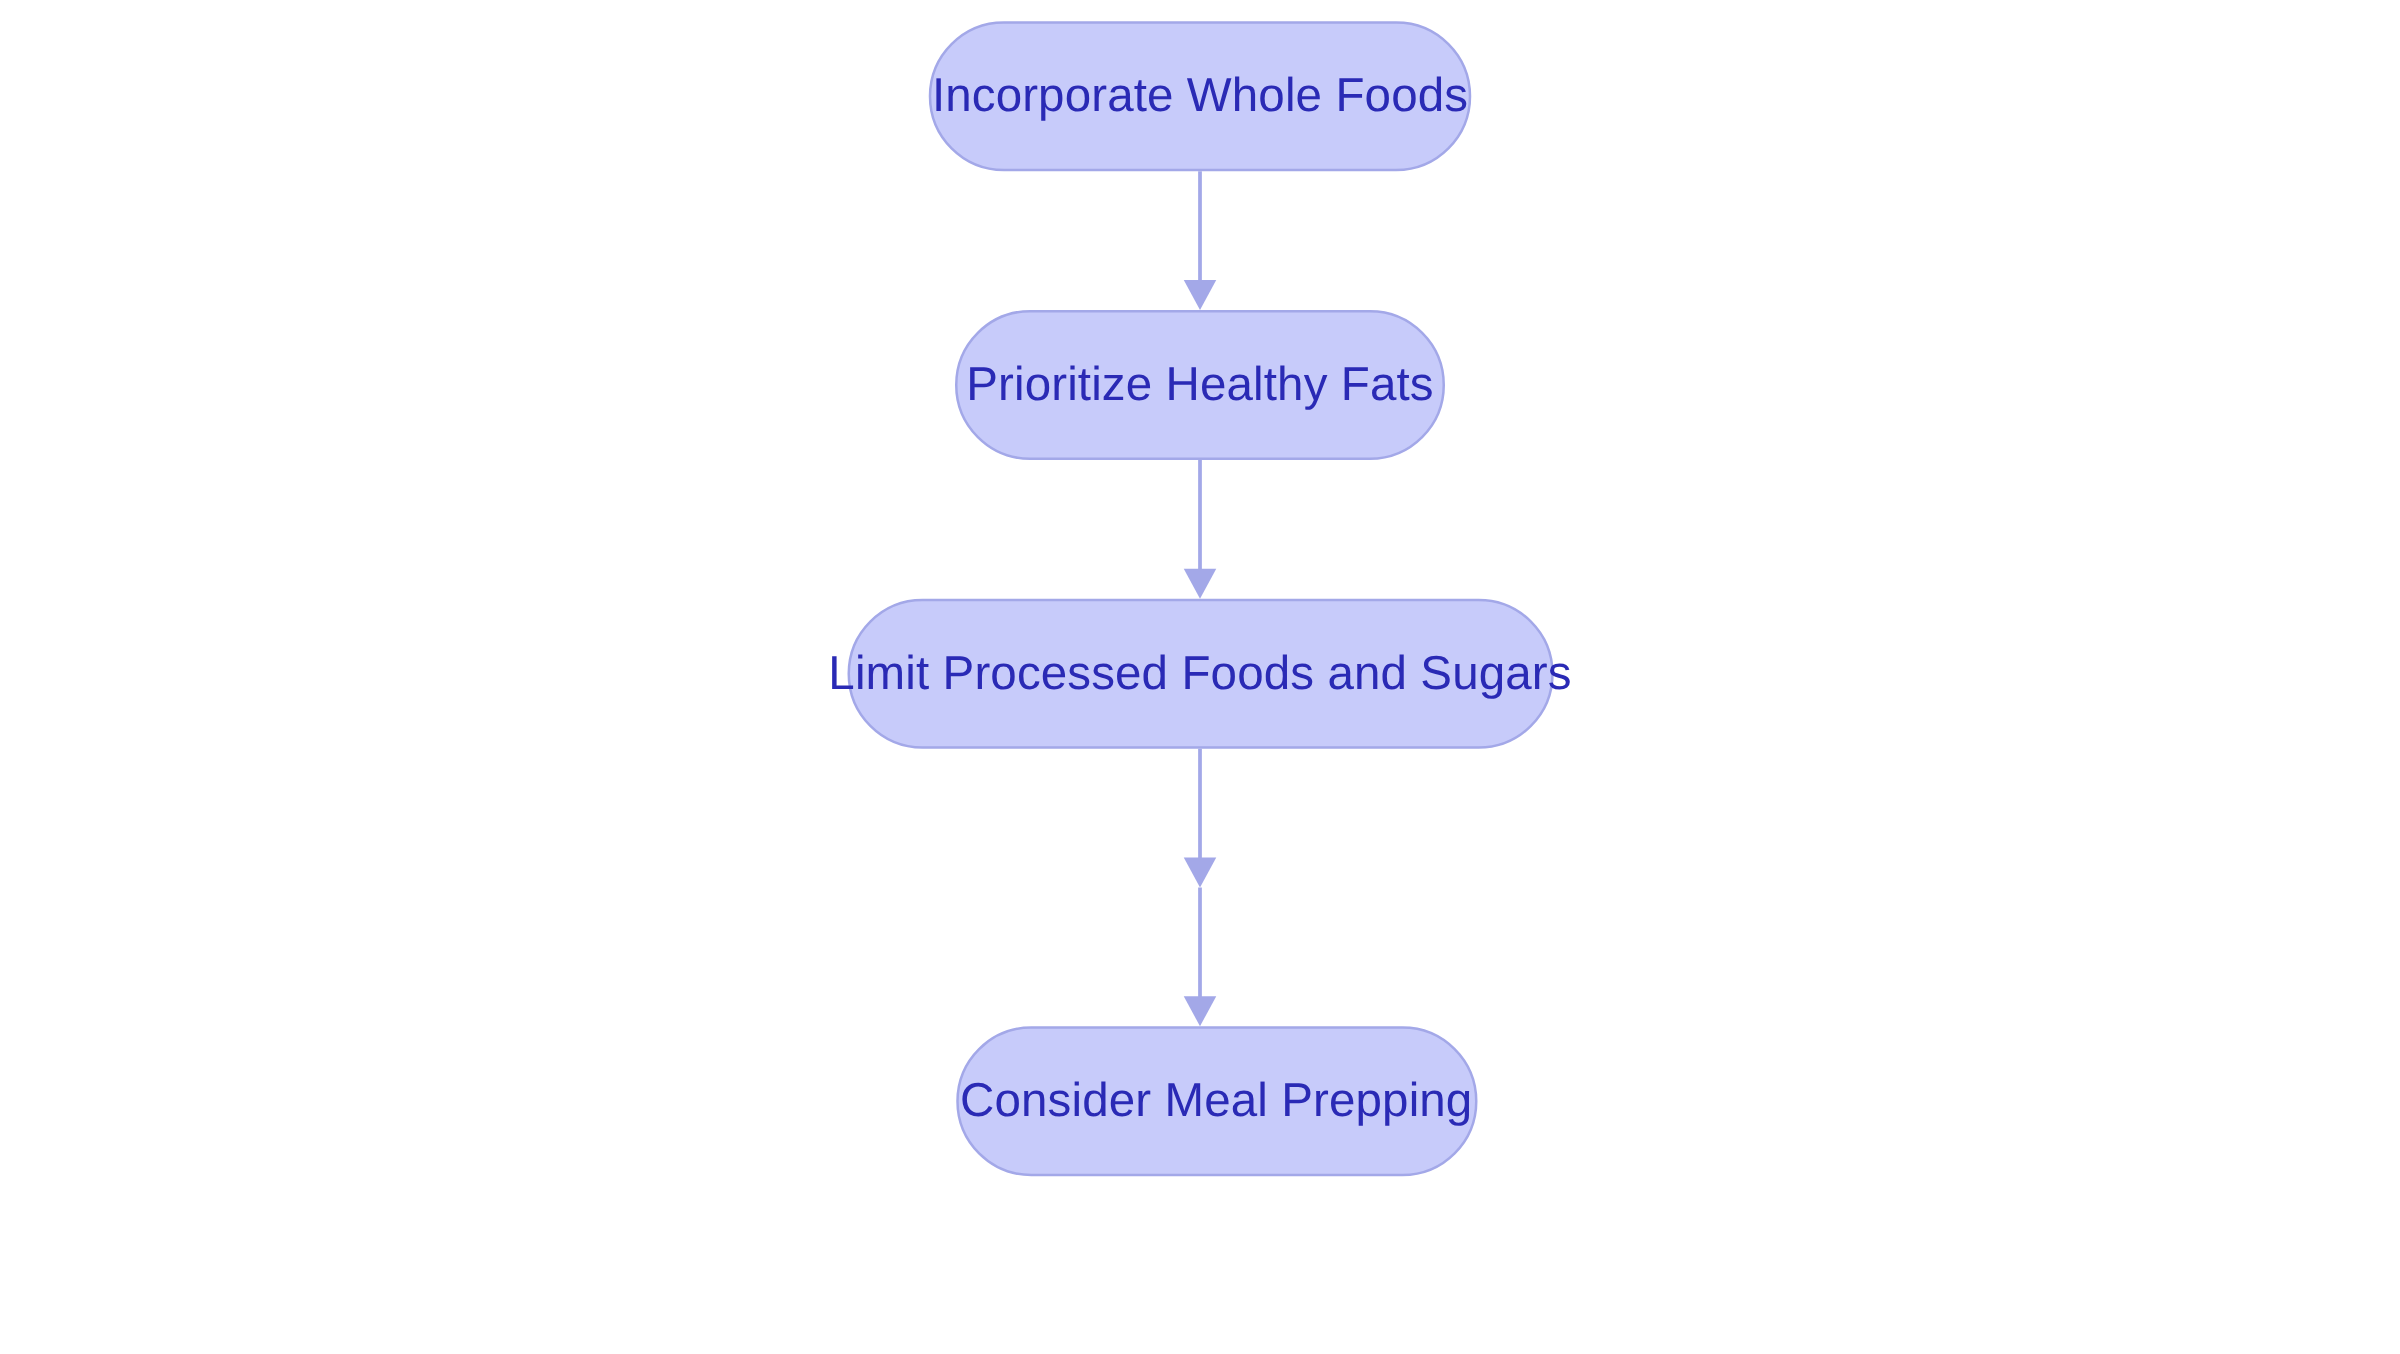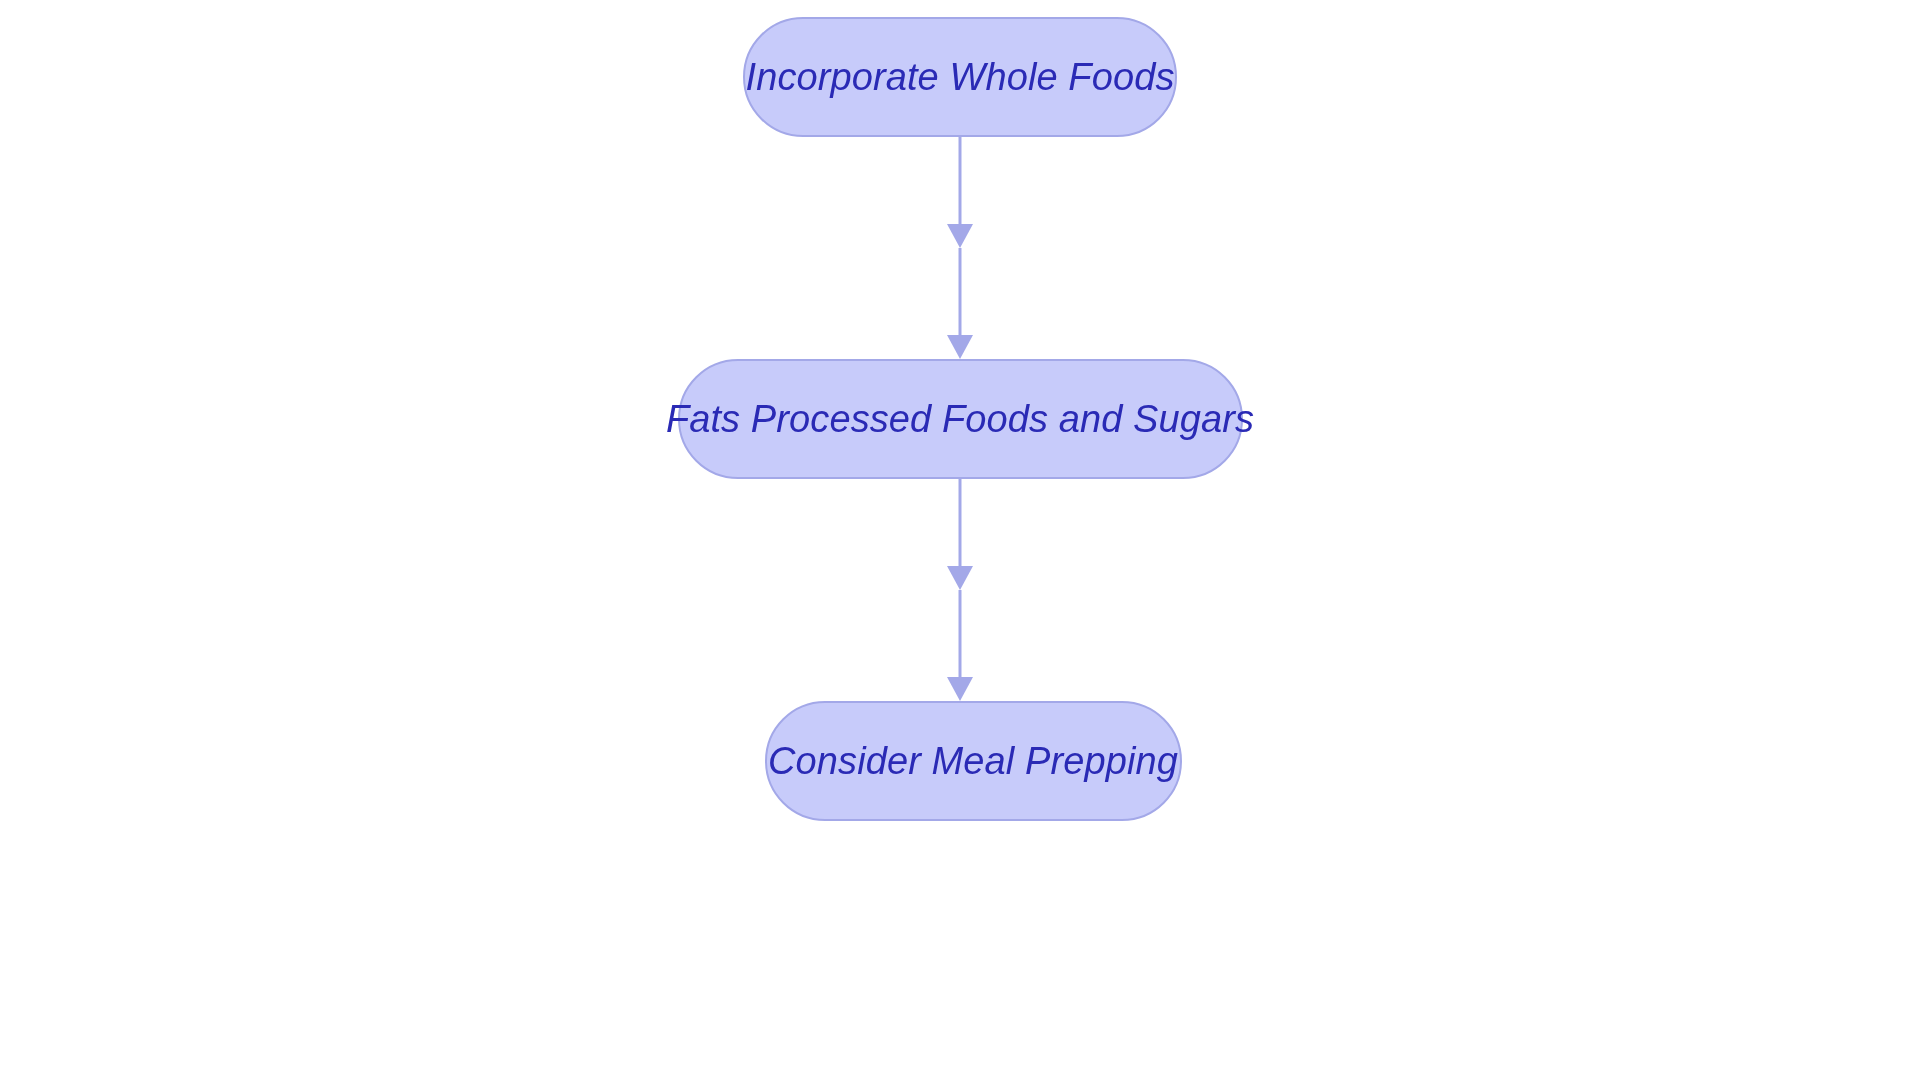--- a/index.html
+++ b/index.html
@@ -41,21 +41,20 @@
 
   .flow-node-label {
     color: #2a2ab5;
     font-size: 38px;
     font-weight: 400;
     line-height: 1;
     letter-spacing: 0.1px;
     white-space: nowrap;
     text-align: left;
     user-select: none;
-    font-style: italic;
   }
 
   
   .node-w-0 { width: 434px; }
   .node-w-1 { width: 392px; }
   .node-w-2 { width: 565px; }
   .node-w-3 { width: 532px; }
   .node-w-4 { width: 417px; margin-left: 26px; }
 
   .flow-connector {
@@ -83,30 +82,33 @@
     <span class="flow-node-label">Incorporate Whole Foods</span>
   </div>
 
   <div class="flow-connector">
     <svg width="30" height="111" viewBox="0 0 30 111" xmlns="http://www.w3.org/2000/svg">
       <line x1="15" y1="0" x2="15" y2="88" stroke="#a3a8e8" stroke-width="3"></line>
       <polygon points="2,87 28,87 15,111" fill="#a3a8e8"></polygon>
     </svg>
   </div>
 
+  <div class="flow-node node-w-1">
+    <span class="flow-node-label">Prioritize Healthy Fats</span>
+  </div>
 
   <div class="flow-connector">
     <svg width="30" height="111" viewBox="0 0 30 111" xmlns="http://www.w3.org/2000/svg">
       <line x1="15" y1="0" x2="15" y2="88" stroke="#a3a8e8" stroke-width="3"></line>
       <polygon points="2,87 28,87 15,111" fill="#a3a8e8"></polygon>
     </svg>
   </div>
 
   <div class="flow-node node-w-2">
-    <span class="flow-node-label">Fats Processed Foods and Sugars</span>
+    <span class="flow-node-label">Limit Processed Foods and Sugars</span>
   </div>
 
   <div class="flow-connector">
     <svg width="30" height="111" viewBox="0 0 30 111" xmlns="http://www.w3.org/2000/svg">
       <line x1="15" y1="0" x2="15" y2="88" stroke="#a3a8e8" stroke-width="3"></line>
       <polygon points="2,87 28,87 15,111" fill="#a3a8e8"></polygon>
     </svg>
   </div>
 
 

